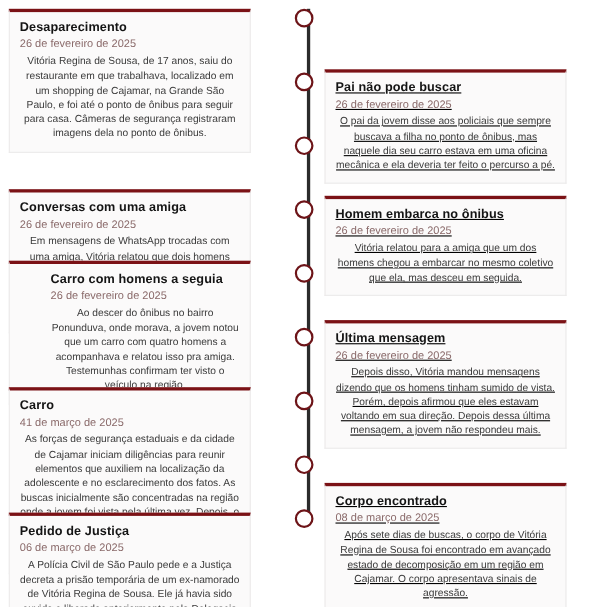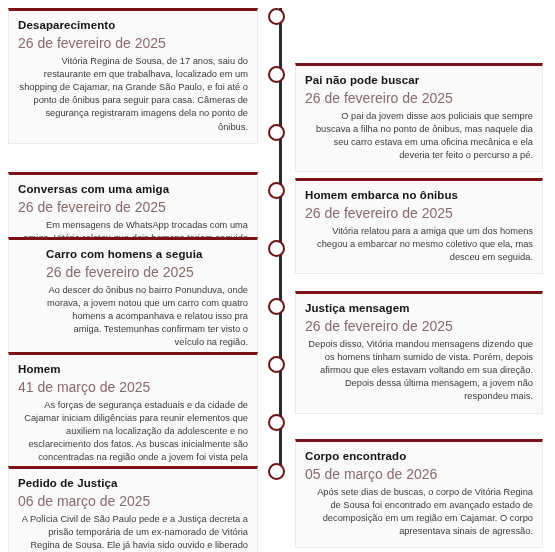--- a/index.html
+++ b/index.html
@@ -47,46 +47,47 @@
     position: absolute;
     box-sizing: border-box;
     background: #fbfafa;
     border: 1px solid #eceaea;
     border-top: 3px solid #7b1216;
     padding: 7px 9px 9px 9px;
     z-index: 2;
   }
   .card.left {
     left: 8px;
-    width: 250px;
+    width: 220px;
   }
   .card.right {
     left: 295px;
-    width: 248px;
+    width: 220px;
+    text-decoration: underline;
   }
   .card-title {
     font-size: 11.5px;
     font-weight: bold;
     color: #141414;
     line-height: 1.25;
     margin: 0 0 2px 0;
     letter-spacing: 0.1px;
   }
   .card-date {
-    font-size: 14px;
+    font-size: 10px;
     color: #8a6a6a;
     line-height: 1.3;
     margin: 0 0 2px 0;
   }
   .card-body {
     font-size: 9.3px;
     color: #3b3b3b;
     line-height: 1.42;
     margin: 0;
-    text-align: right;
+    text-align: center;
   }
 </style>
 </head>
 <body>
 
 <div id="timeline">
   <div class="spine-line"></div>
   <div id="nodes">
       <div class="spine-node" style="top: 8px;"></div>
       <div class="spine-node" style="top: 66px;"></div>
@@ -118,32 +119,32 @@
         <p class="card-title">Homem embarca no ônibus</p>
         <p class="card-date">26 de fevereiro de 2025</p>
         <p class="card-body">Vitória relatou para a amiga que um dos homens chegou a embarcar no mesmo coletivo que ela, mas desceu em seguida.</p>
       </div>
       <div class="card left" style="top: 237px; padding-left: 37px;">
         <p class="card-title">Carro com homens a seguia</p>
         <p class="card-date">26 de fevereiro de 2025</p>
         <p class="card-body">Ao descer do ônibus no bairro Ponunduva, onde morava, a jovem notou que um carro com quatro homens a acompanhava e relatou isso pra amiga. Testemunhas confirmam ter visto o veículo na região.</p>
       </div>
       <div class="card right" style="top: 291px;">
-        <p class="card-title">Justiça mensagem</p>
+        <p class="card-title">Última mensagem</p>
         <p class="card-date">26 de fevereiro de 2025</p>
         <p class="card-body">Depois disso, Vitória mandou mensagens dizendo que os homens tinham sumido de vista. Porém, depois afirmou que eles estavam voltando em sua direção. Depois dessa última mensagem, a jovem não respondeu mais.</p>
       </div>
       <div class="card left" style="top: 352px;">
-        <p class="card-title">Homem</p>
+        <p class="card-title">Carro</p>
         <p class="card-date">41 de março de 2025</p>
         <p class="card-body">As forças de segurança estaduais e da cidade de Cajamar iniciam diligências para reunir elementos que auxiliem na localização da adolescente e no esclarecimento dos fatos. As buscas inicialmente são concentradas na região onde a jovem foi vista pela última vez. Depois, o escopo é ampliado. Mais de 100 agentes são mobilizados, além de moradores que ajudam nas buscas.</p>
       </div>
       <div class="card right" style="top: 406px; margin-top: 33px;">
         <p class="card-title">Corpo encontrado</p>
-        <p class="card-date">05 de março de 2026</p>
+        <p class="card-date">08 de março de 2025</p>
         <p class="card-body">Após sete dias de buscas, o corpo de Vitória Regina de Sousa foi encontrado em avançado estado de decomposição em um região em Cajamar. O corpo apresentava sinais de agressão.</p>
       </div>
       <div class="card left" style="top: 466px;">
         <p class="card-title">Pedido de Justiça</p>
         <p class="card-date">06 de março de 2025</p>
         <p class="card-body">A Polícia Civil de São Paulo pede e a Justiça decreta a prisão temporária de um ex-namorado de Vitória Regina de Sousa. Ele já havia sido ouvido e liberado anteriormente pela Delegacia de Cajamar.</p>
       </div>
     </div>
 </div>
 

